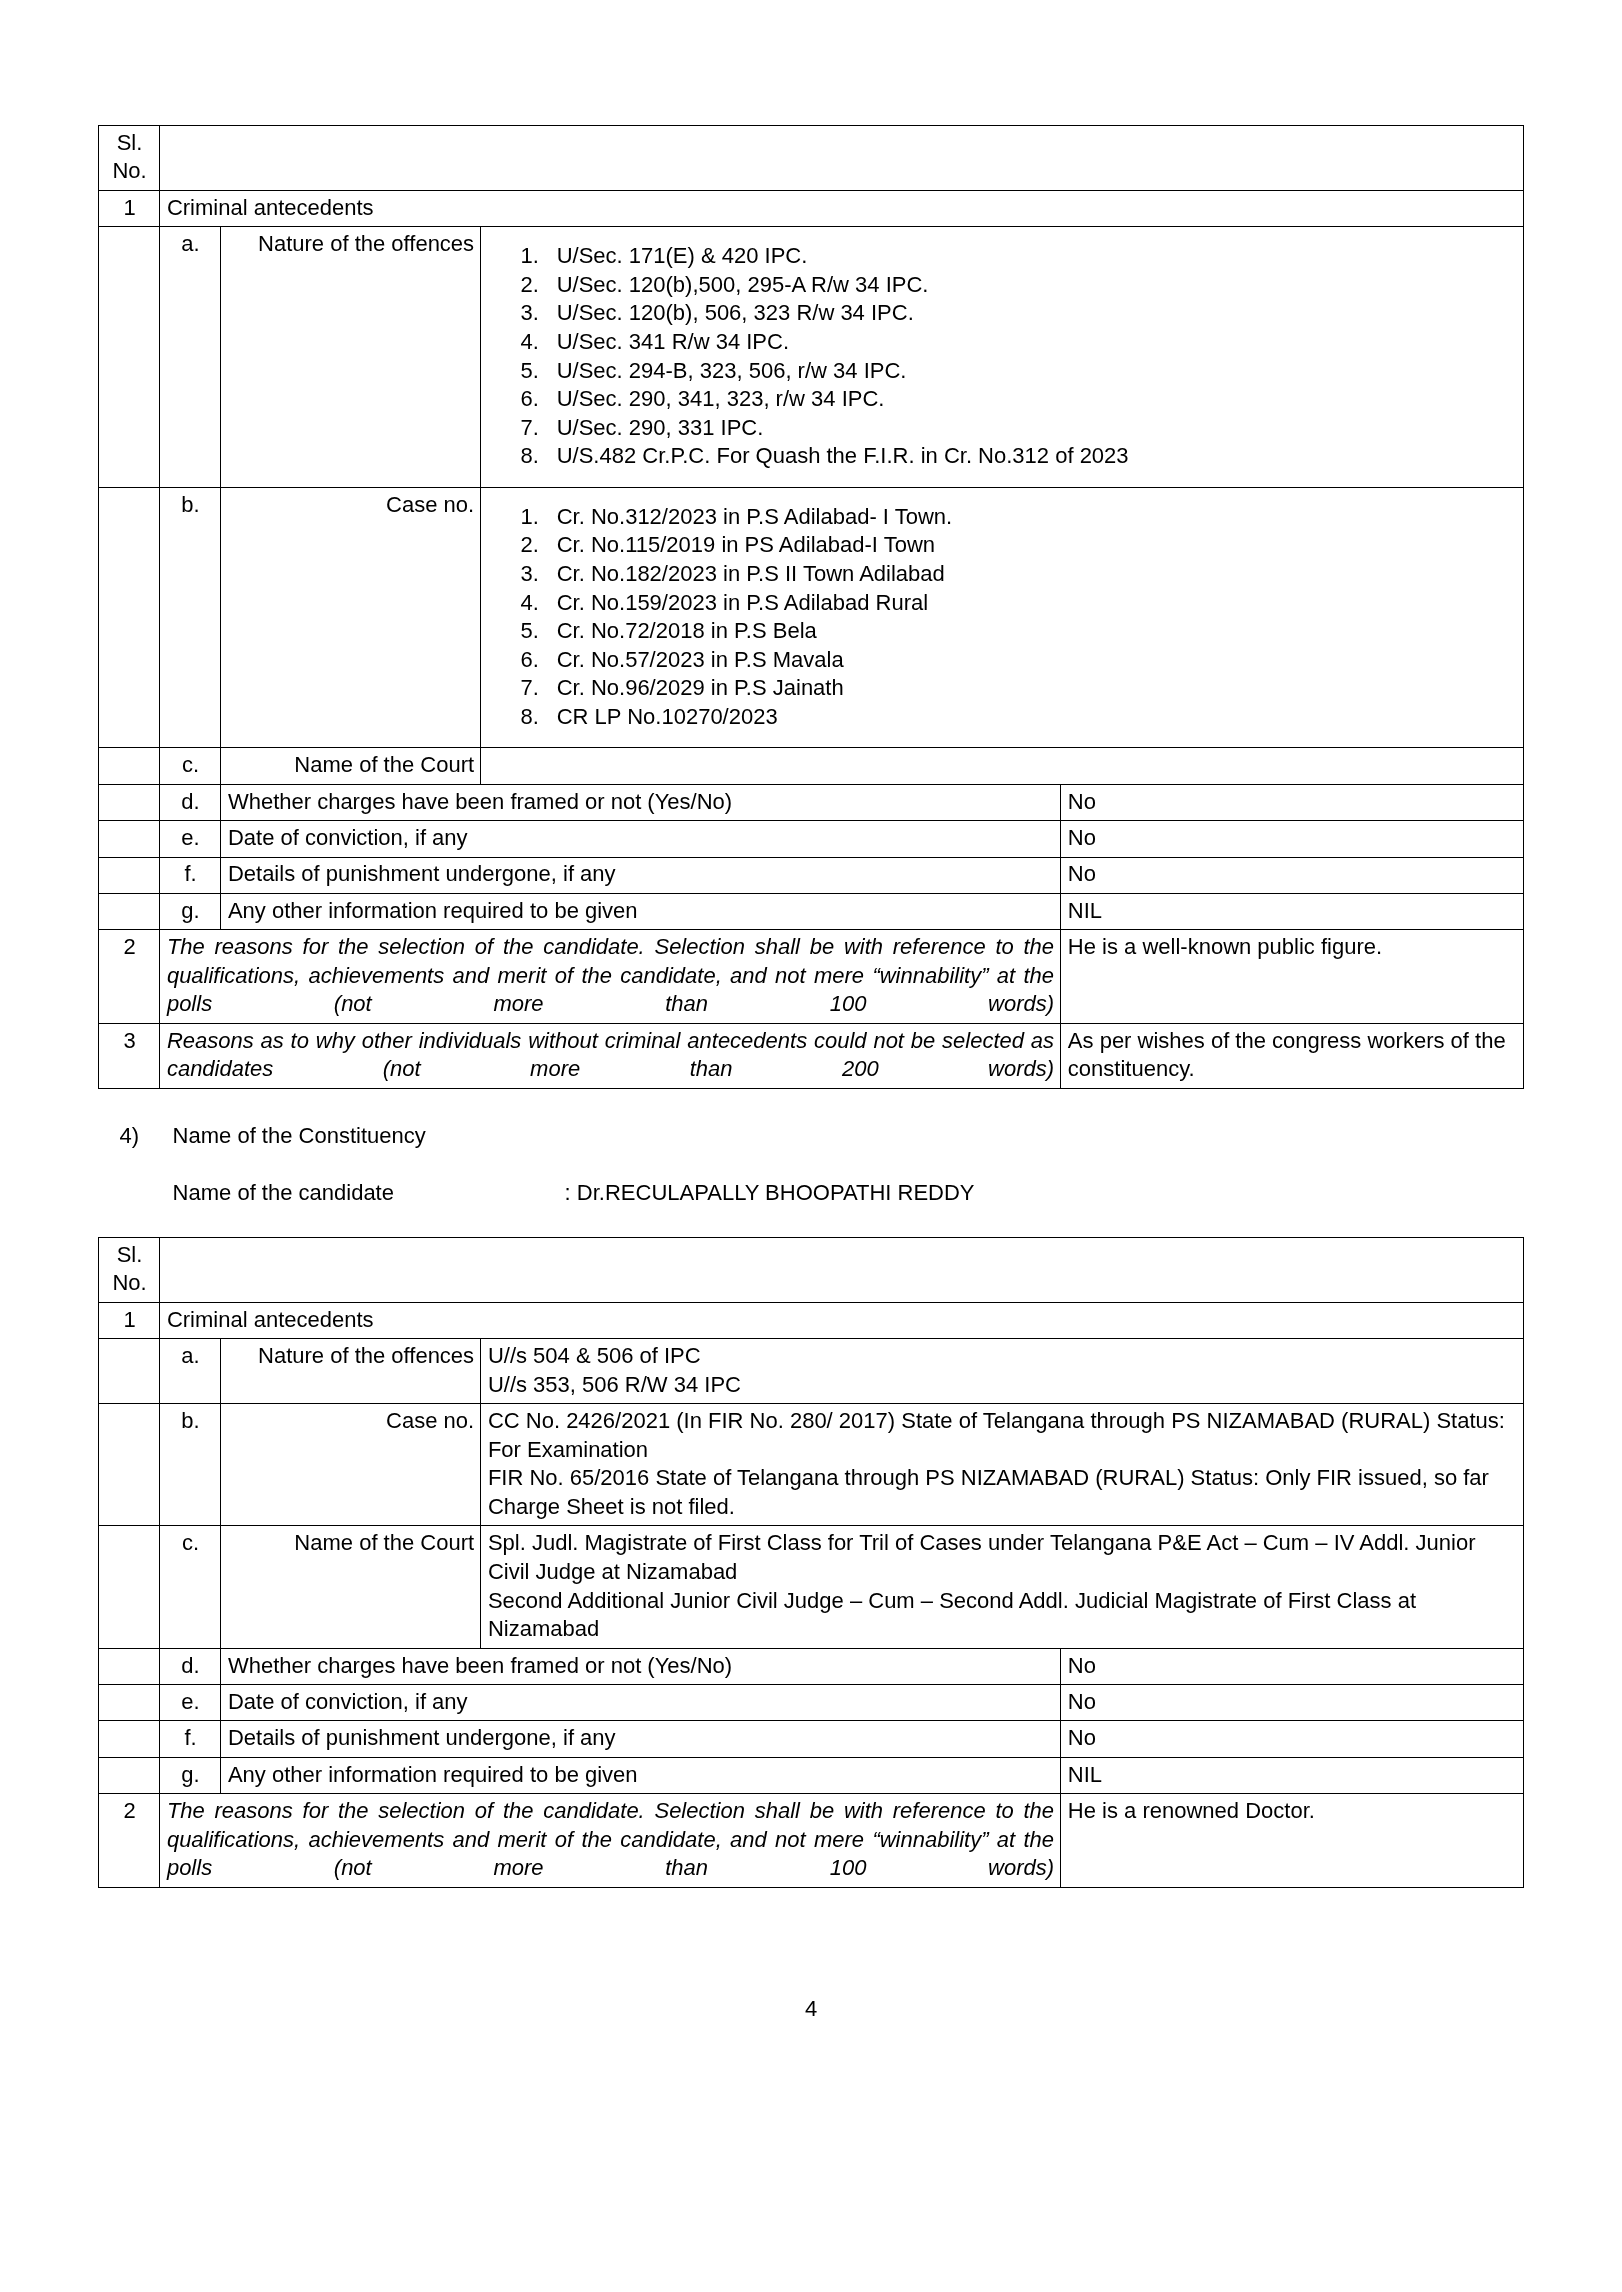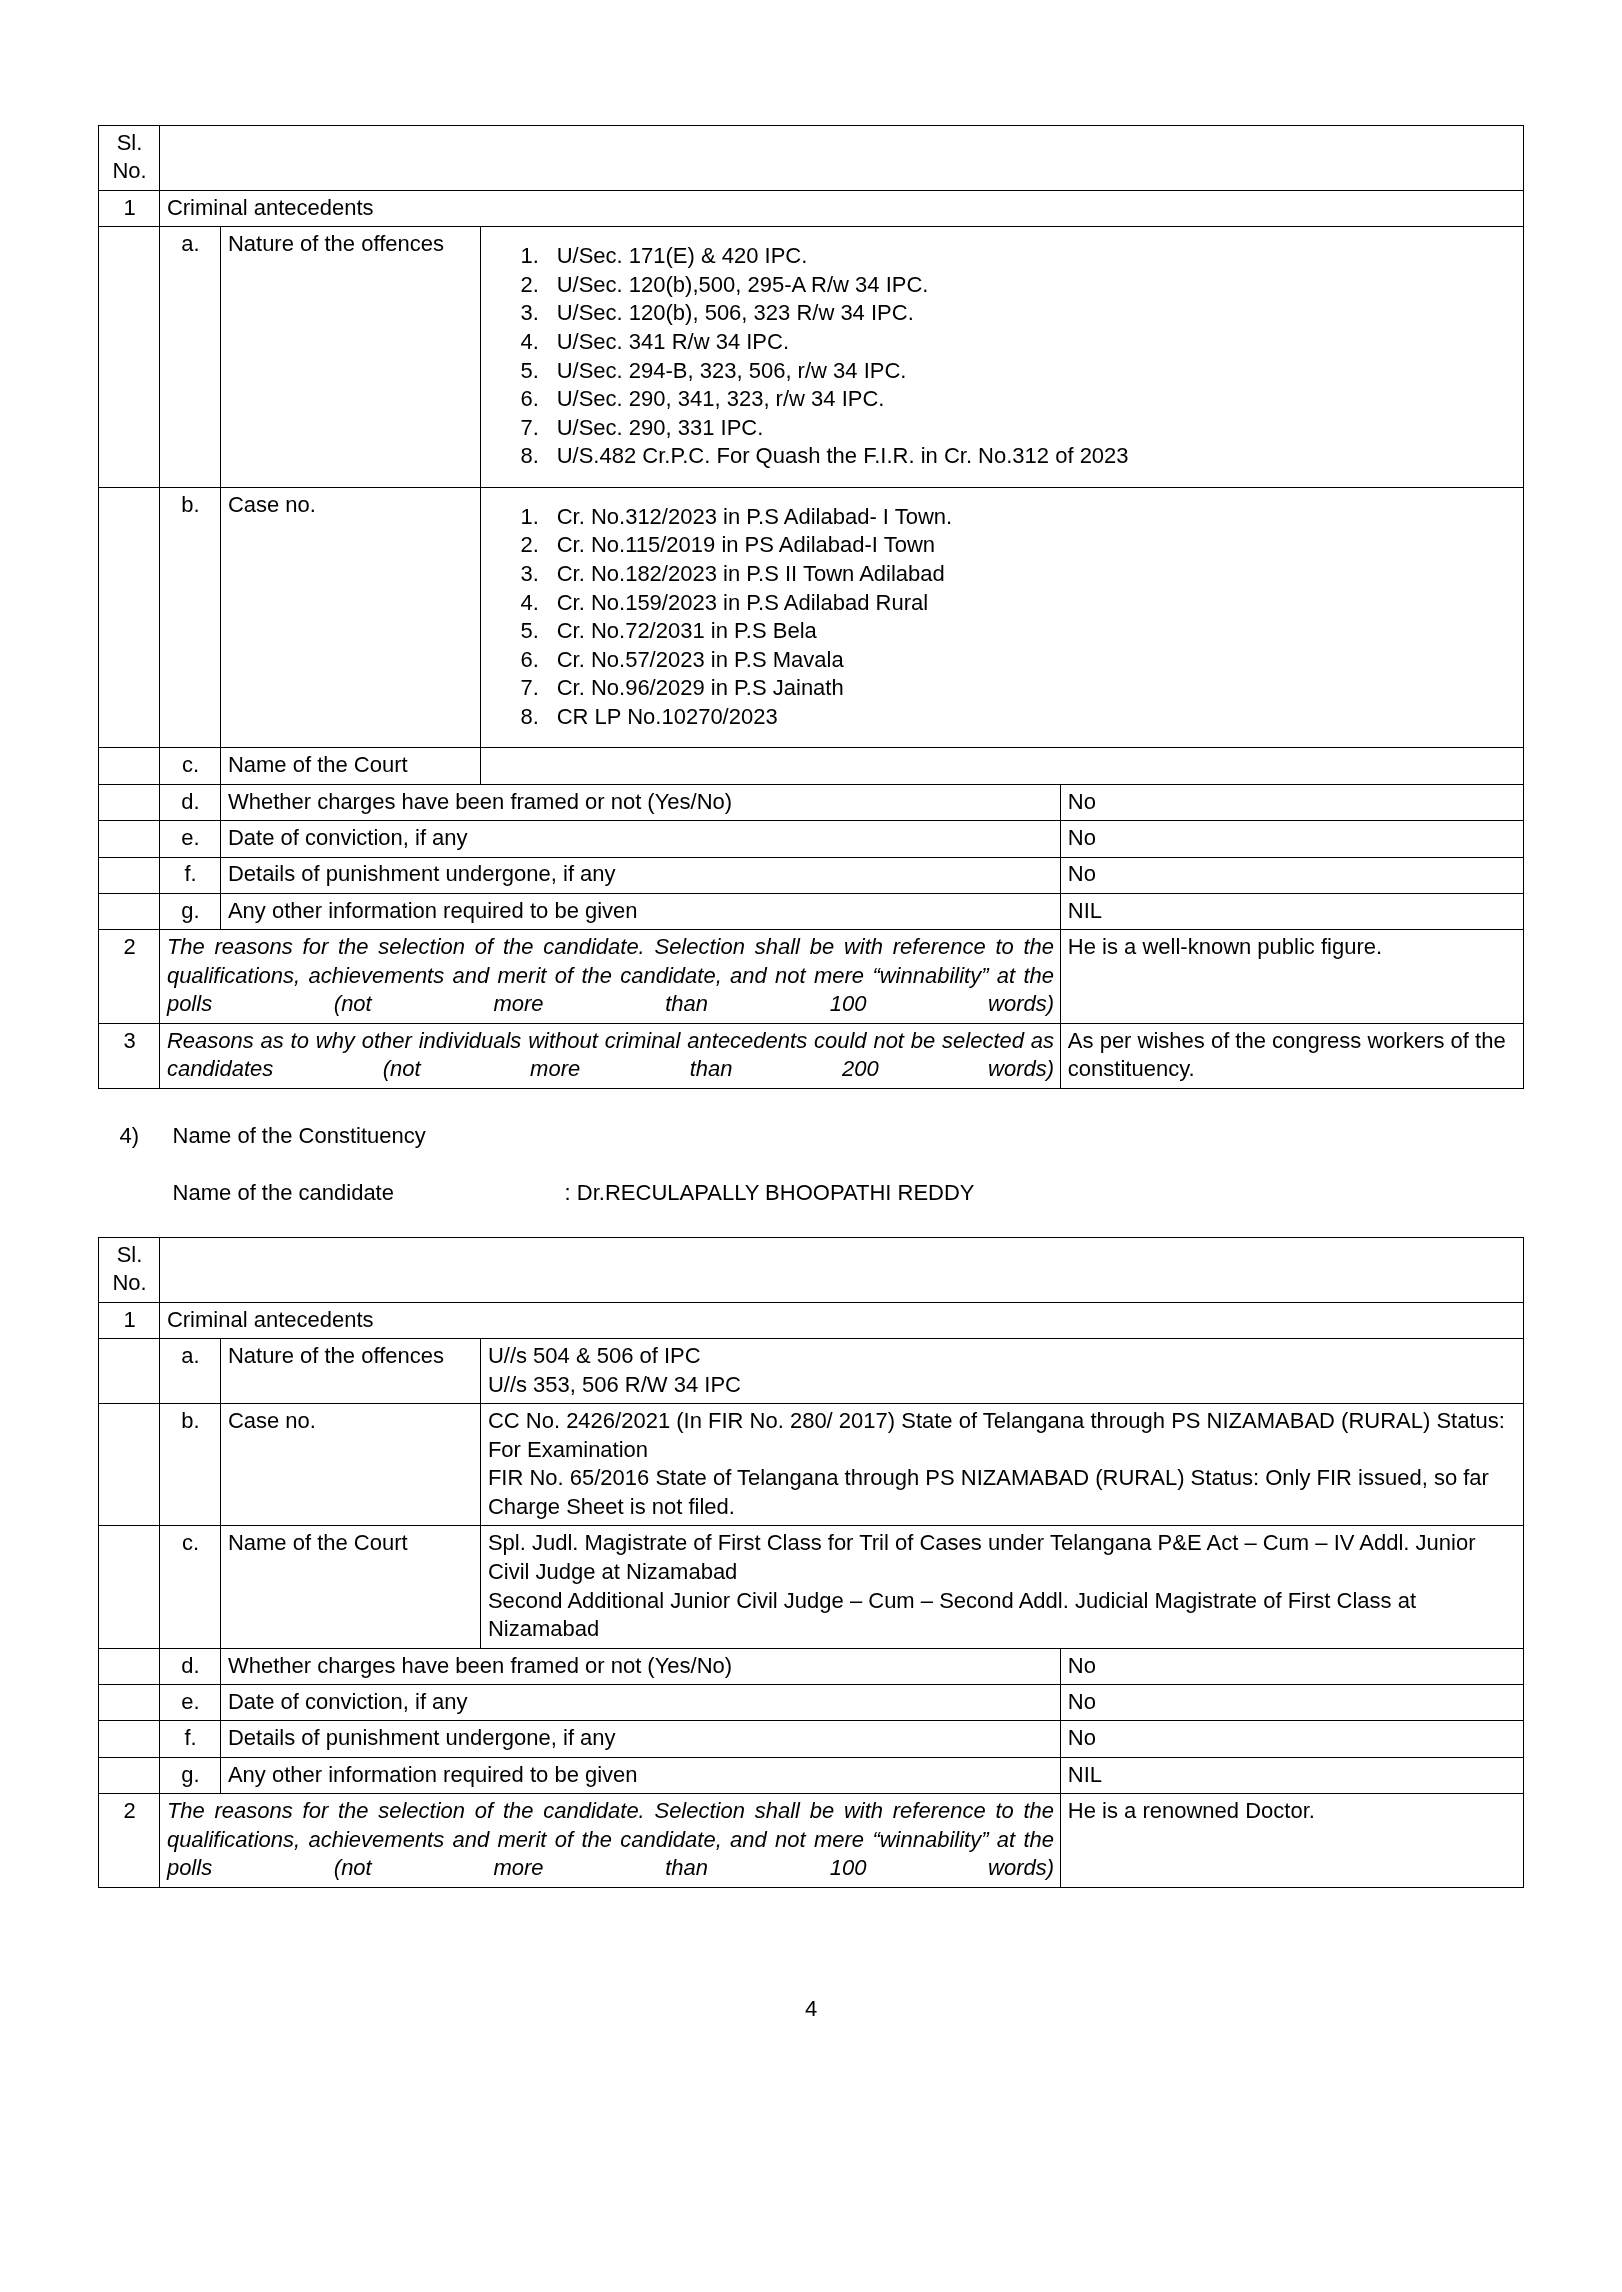--- a/index.html
+++ b/index.html
@@ -30,21 +30,21 @@
     line-height: 1.30;
   }
   table.form td {
     border: 1.6px solid #000000;
     padding: 2.9px 5.9px 3.9px 6.9px;
     vertical-align: top;
     word-wrap: break-word;
   }
   td.c-sl      { width: 61px;  text-align: center; }
   td.c-letter  { width: 61px;  text-align: center; }
-  td.c-label   { width: 260px; }
+  td.c-label   { width: 260px; text-align: right; }
 
   .mid { vertical-align: middle; }
   .just { text-align: justify; text-align-last: justify; font-style: italic; }
 
   ol.numlist {
     margin: 12px;
     padding: 0 0 0 45px;
     list-style-position: outside;
   }
   ol.numlist li {
@@ -130,21 +130,21 @@
     <tr>
       <td class="c-sl"></td>
       <td class="c-letter mid">b.</td>
       <td class="c-label mid">Case no.</td>
       <td colspan="2">
         <ol class="numlist">
           <li>Cr. No.312/2023 in P.S Adilabad- I Town.</li>
           <li>Cr. No.115/2019 in PS Adilabad-I Town</li>
           <li>Cr. No.182/2023 in P.S II Town Adilabad</li>
           <li>Cr. No.159/2023 in P.S Adilabad Rural</li>
-          <li>Cr. No.72/2031 in P.S Bela</li>
+          <li>Cr. No.72/2018 in P.S Bela</li>
           <li>Cr. No.57/2023 in P.S Mavala</li>
           <li>Cr. No.96/2029 in P.S Jainath</li>
           <li>CR LP No.10270/2023</li>
         </ol>
       </td>
     </tr>
 
     <tr>
       <td class="c-sl"></td>
       <td class="c-letter">c.</td>

